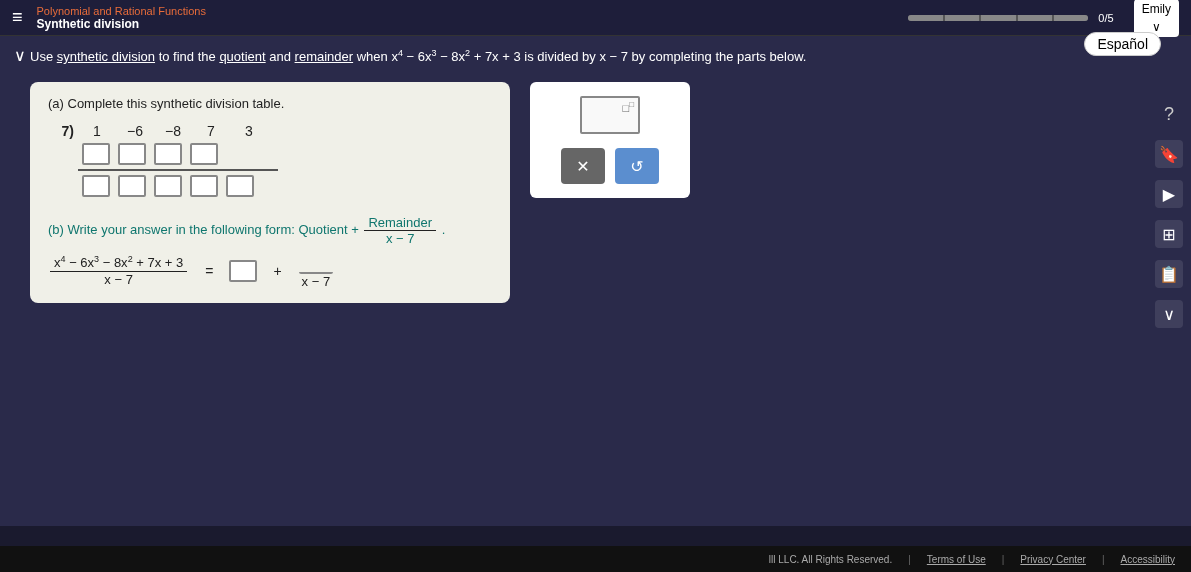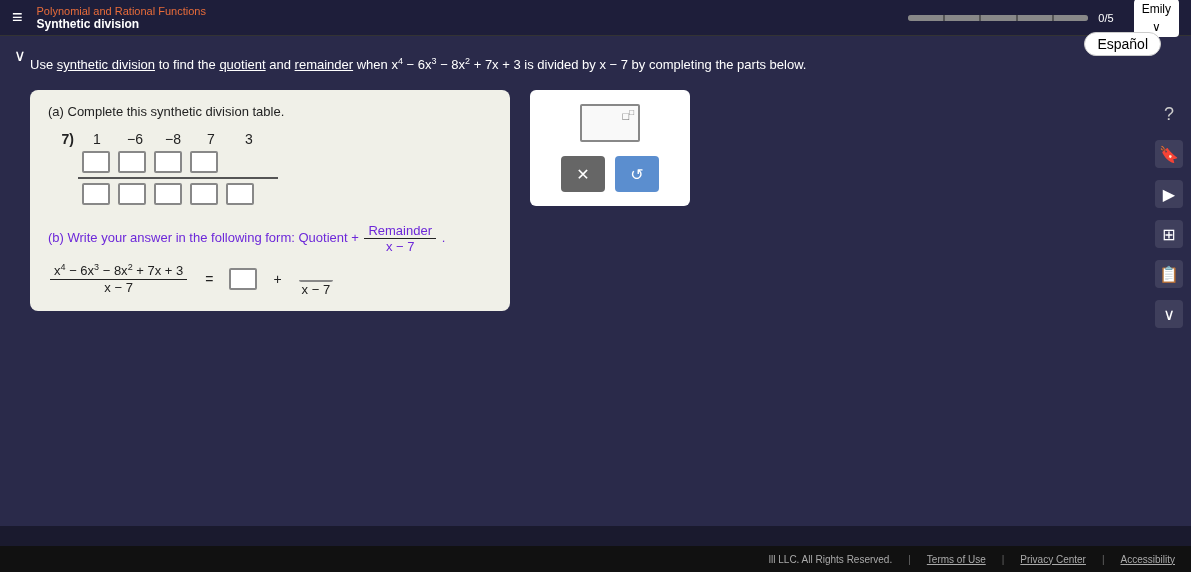--- a/index.html
+++ b/index.html
@@ -108,21 +108,20 @@
     .main-content {
       background: #2a2a4a;
       margin: 0;
       padding: 10px 20px 10px 30px;
       min-height: 490px;
     }
 
     .problem-statement {
       color: white;
       font-size: 13px;
-      margin-top: 8px;
       margin-bottom: 14px;
       line-height: 1.6;
     }
     .problem-statement u {
       cursor: pointer;
     }
 
     
     .content-row {
       display: flex;
@@ -187,21 +186,21 @@
     .synth-line {
       height: 2px;
       background: #555;
       margin-left: 30px;
       width: 200px;
     }
 
     
     .part-b-text {
       font-size: 13px;
-      color: #6d28d9;
+      color: #0f766e;
       margin-top: 2px;
       margin-bottom: 6px;
     }
     .formula-row {
       display: flex;
       align-items: center;
       gap: 12px;
       font-size: 14px;
       color: #222;
     }

